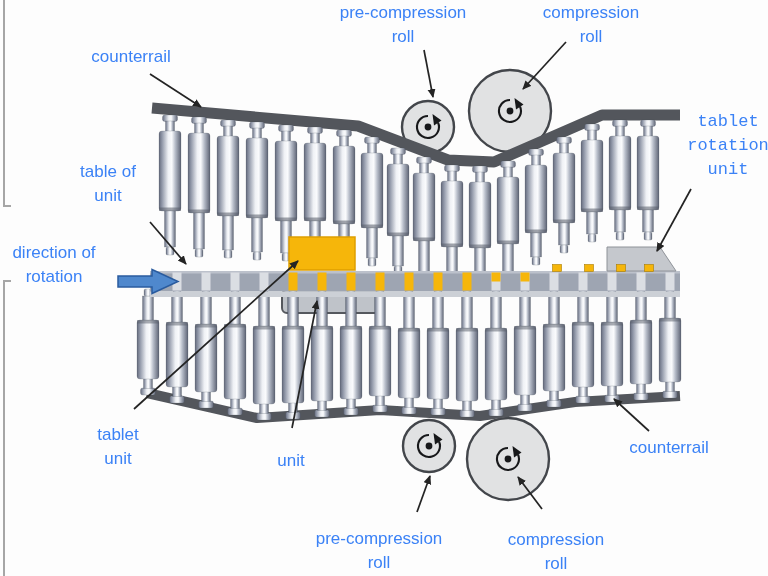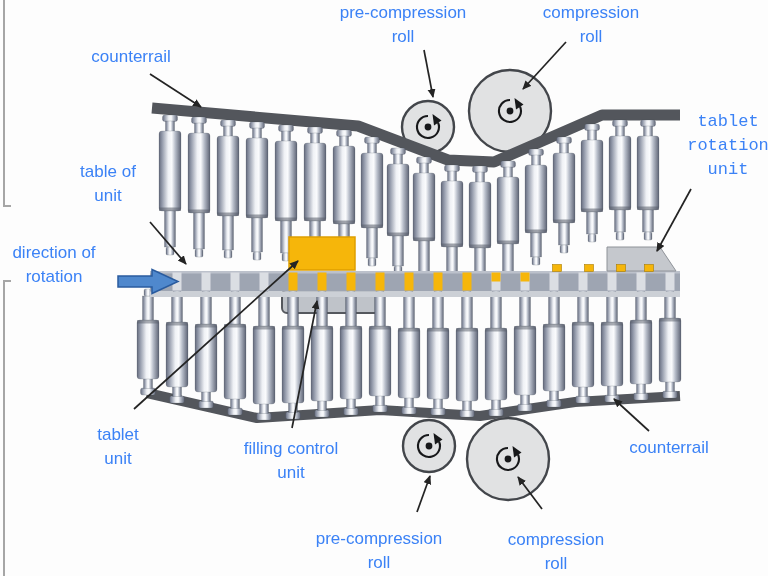--- a/index.html
+++ b/index.html
@@ -482,21 +482,20 @@
       </div>
       <div class="label" style="left: 54px; top: 253px; margin-top: 12px;">
         <span>direction of</span>
         <span>rotation</span>
       </div>
       <div class="label" style="left: 118px; top: 447px;">
         <span>tablet</span>
         <span>unit</span>
       </div>
       <div class="label" style="left: 291px; top: 461px;">
-        <span>filling control</span>
         <span>unit</span>
       </div>
       <div class="label" style="left: 669px; top: 448px;">
         <span>counterrail</span>
       </div>
       <div class="label" style="left: 379px; top: 551px;">
         <span>pre-compression</span>
         <span>roll</span>
       </div>
       <div class="label" style="left: 556px; top: 552px;">

